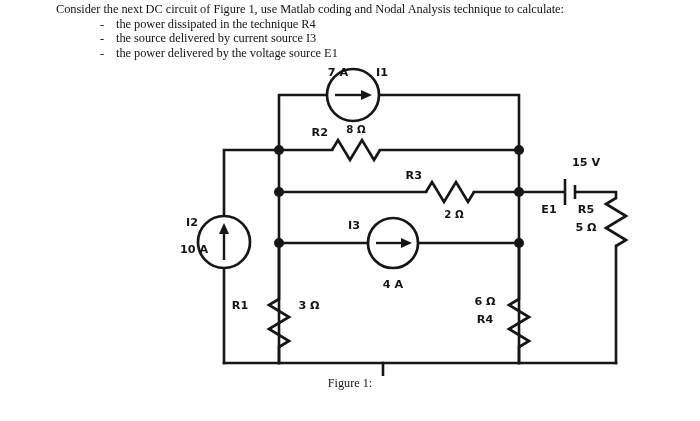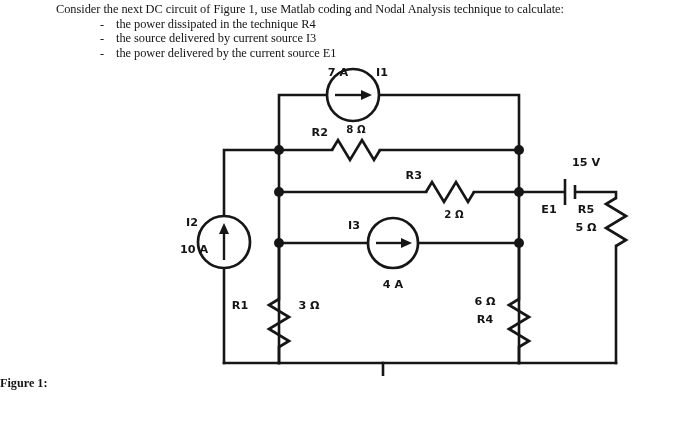--- a/index.html
+++ b/index.html
@@ -116,39 +116,39 @@
     font-family: "DejaVu Sans", sans-serif;
     font-weight: bold;
     font-size: 10.2px;
     fill: #141414;
   }
   .caption {
     position: absolute;
     left: 0;
     top: 376px;
     width: 700px;
-    text-align: left;
+    text-align: center;
     font-family: "Liberation Serif", serif;
-    font-weight: bold;
+    font-weight: normal;
     font-size: 12.2px;
     color: #141414;
   }
   .caption span { display: inline-block; }
 </style>
 </head>
 <body>
 
 <div id="page">
 
   <div class="prompt">
     <span class="intro">Consider the next DC circuit of Figure 1, use Matlab coding and Nodal Analysis technique to calculate:</span>
     <ul class="bullets">
       <li><span class="dash">-</span><span>the power dissipated in the technique R4</span></li>
       <li><span class="dash">-</span><span>the source delivered by current source I3</span></li>
-      <li><span class="dash">-</span><span>the power delivered by the current source E1</span></li>
+      <li><span class="dash">-</span><span>the power delivered by the voltage source E1</span></li>
     </ul>
   </div>
 
   <div class="circuit-wrap">
     <svg class="circuit" width="700" height="320" viewBox="0 0 700 320" xmlns="http://www.w3.org/2000/svg">
 
       <path class="wire" d="M 271 94 L 271 39 L 319 39"></path>
       <path class="wire" d="M 371 39 L 511 39 L 511 94"></path>
 
       <circle class="srccircle" cx="345" cy="39" r="26"></circle>

